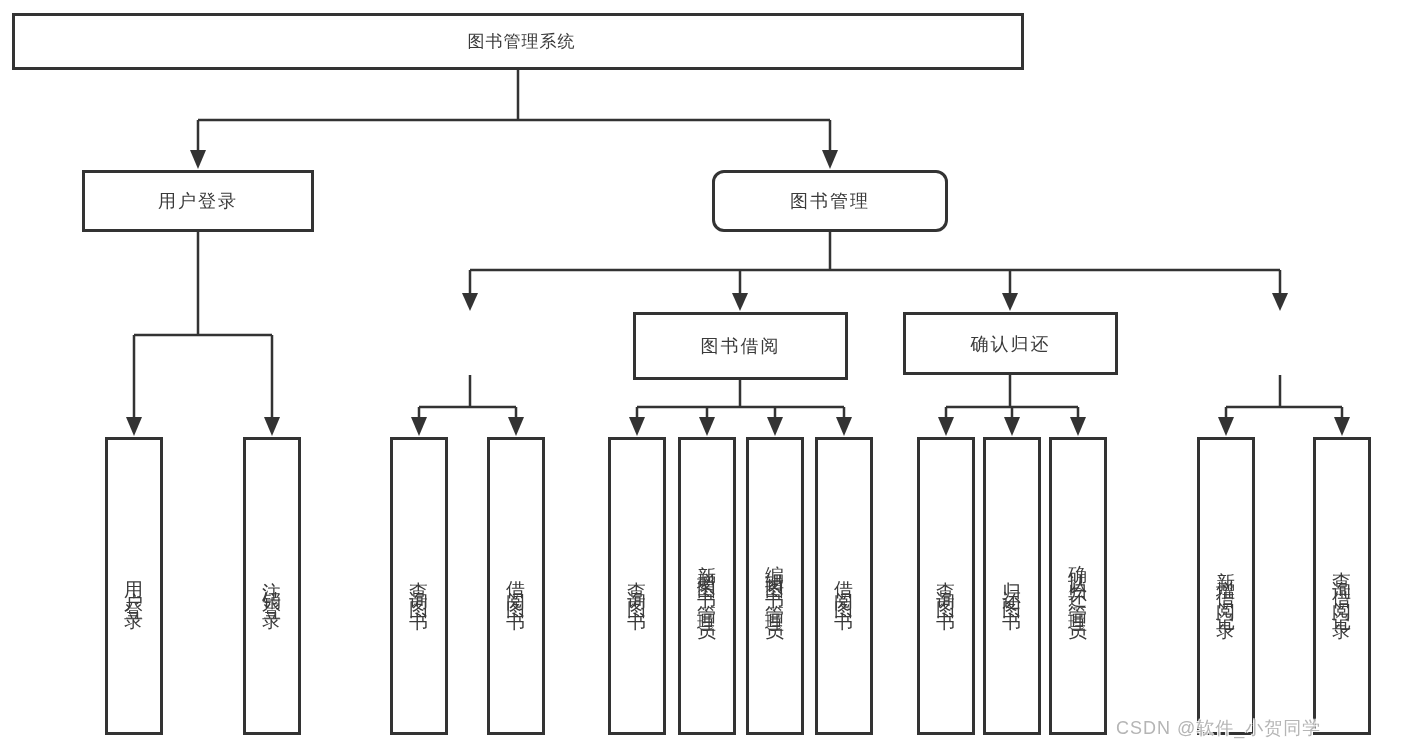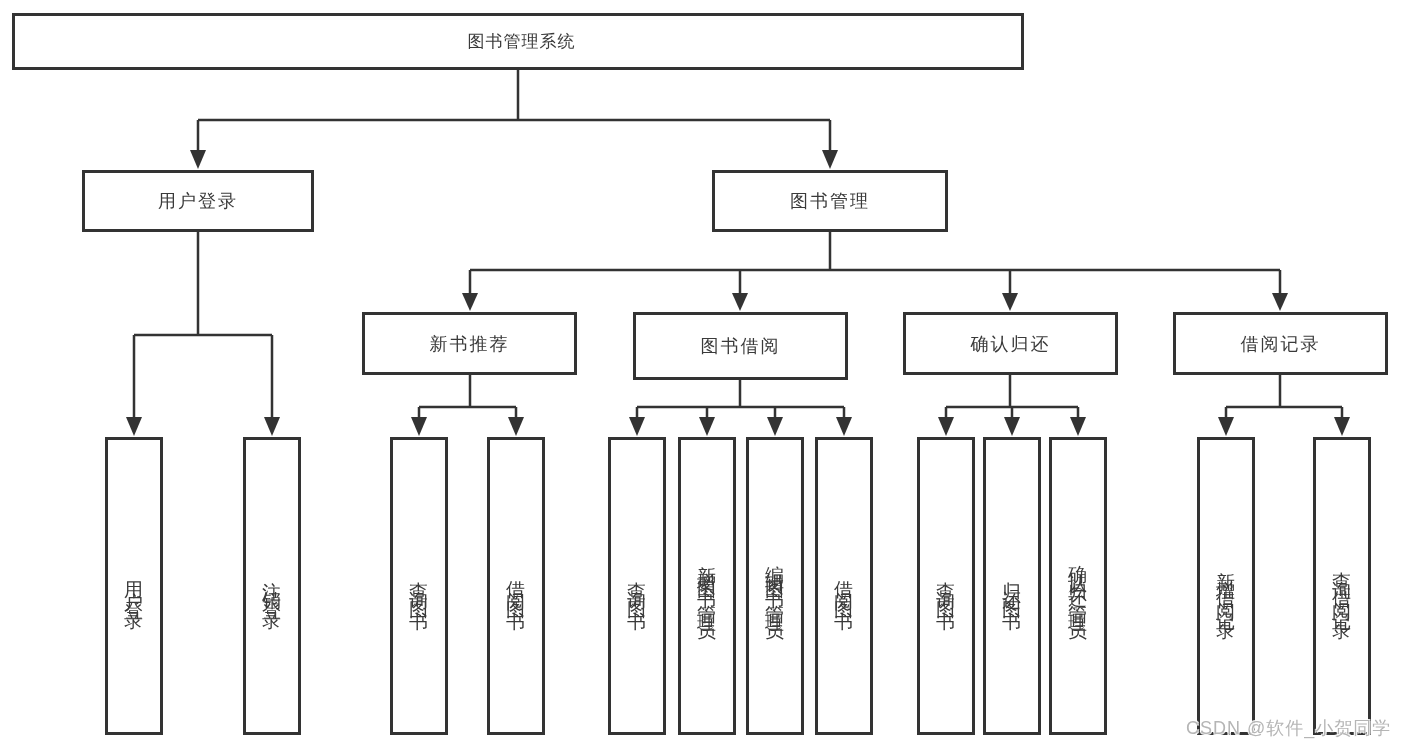--- a/index.html
+++ b/index.html
@@ -26,21 +26,21 @@
   .node.v {
     writing-mode:vertical-rl;
     text-orientation:mixed;
     font-size:19px;
     letter-spacing:10px;
     line-height:1;
   }
   .node.v.long { letter-spacing:8px; }
   .watermark {
     position:absolute;
-    left:1186px; top:716px;
+    left:1116px; top:716px;
     font-size:18px;
     letter-spacing:1px;
     color:#b5b5b5;
     text-shadow:1px 1px 0 rgba(255,255,255,.85),-1px -1px 0 rgba(255,255,255,.85),1px -1px 0 rgba(255,255,255,.85),-1px 1px 0 rgba(255,255,255,.85);
     white-space:nowrap;
   }
 </style>
 </head>
 <body>
 
@@ -73,26 +73,24 @@
       <polygon points="1004,417 1020,417 1012,436"></polygon>
       <polygon points="1070,417 1086,417 1078,436"></polygon>
       <polygon points="1218,417 1234,417 1226,436"></polygon>
       <polygon points="1334,417 1350,417 1342,436"></polygon>
     </g>
   </svg>
 
   <div class="node h root-box" style="left:12px; top:13px; width:1012px; height:57px;">图书管理系统</div>
 
   <div class="node h" style="left:82px; top:170px; width:232px; height:62px;">用户登录</div>
-  <div class="node h" style="left:712px; top:170px; width:236px; height:62px;">图书管理</div>
+  <div class="node h" style="left:712px; top:170px; width:236px; height:62px;border-radius:12px;">图书管理</div>
 
-  <div class="node h" style="left:362px; top:312px; width:215px; height:63px;">新书推荐</div>
   <div class="node h" style="left:633px; top:312px; width:215px; height:68px;">图书借阅</div>
   <div class="node h" style="left:903px; top:312px; width:215px; height:63px;">确认归还</div>
-  <div class="node h" style="left:1173px; top:312px; width:215px; height:63px;">借阅记录</div>
 
   <div class="node v" style="left:105px; top:437px; width:58px; height:298px;">用户登录</div>
   <div class="node v" style="left:243px; top:437px; width:58px; height:298px;">注销登录</div>
 
   <div class="node v" style="left:390px; top:437px; width:58px; height:298px;">查询图书</div>
   <div class="node v" style="left:487px; top:437px; width:58px; height:298px;">借阅图书</div>
 
   <div class="node v" style="left:608px; top:437px; width:58px; height:298px;">查询图书</div>
   <div class="node v long" style="left:678px; top:437px; width:58px; height:298px;">新增图书（管理员）</div>
   <div class="node v long" style="left:746px; top:437px; width:58px; height:298px;">编辑图书（管理员）</div>

